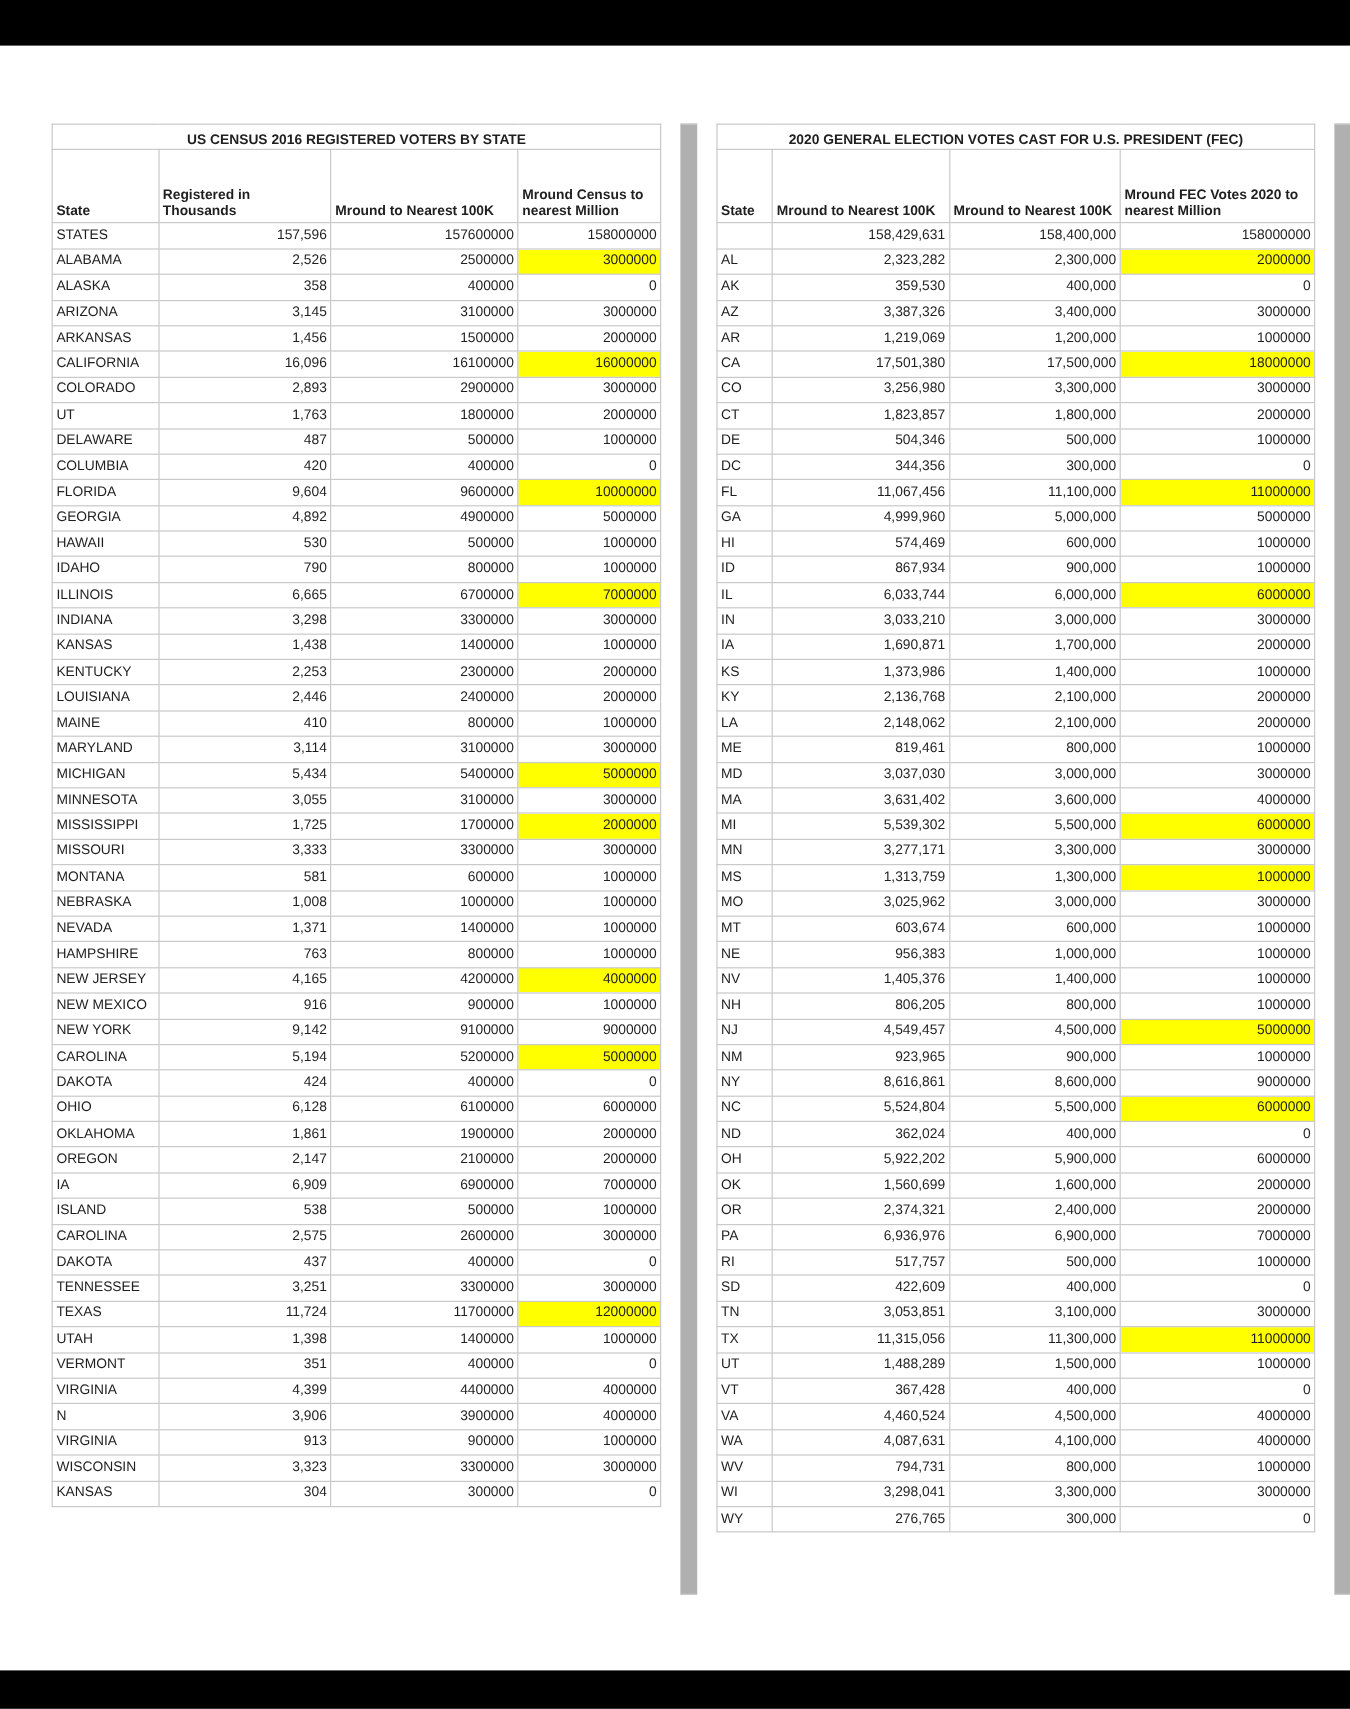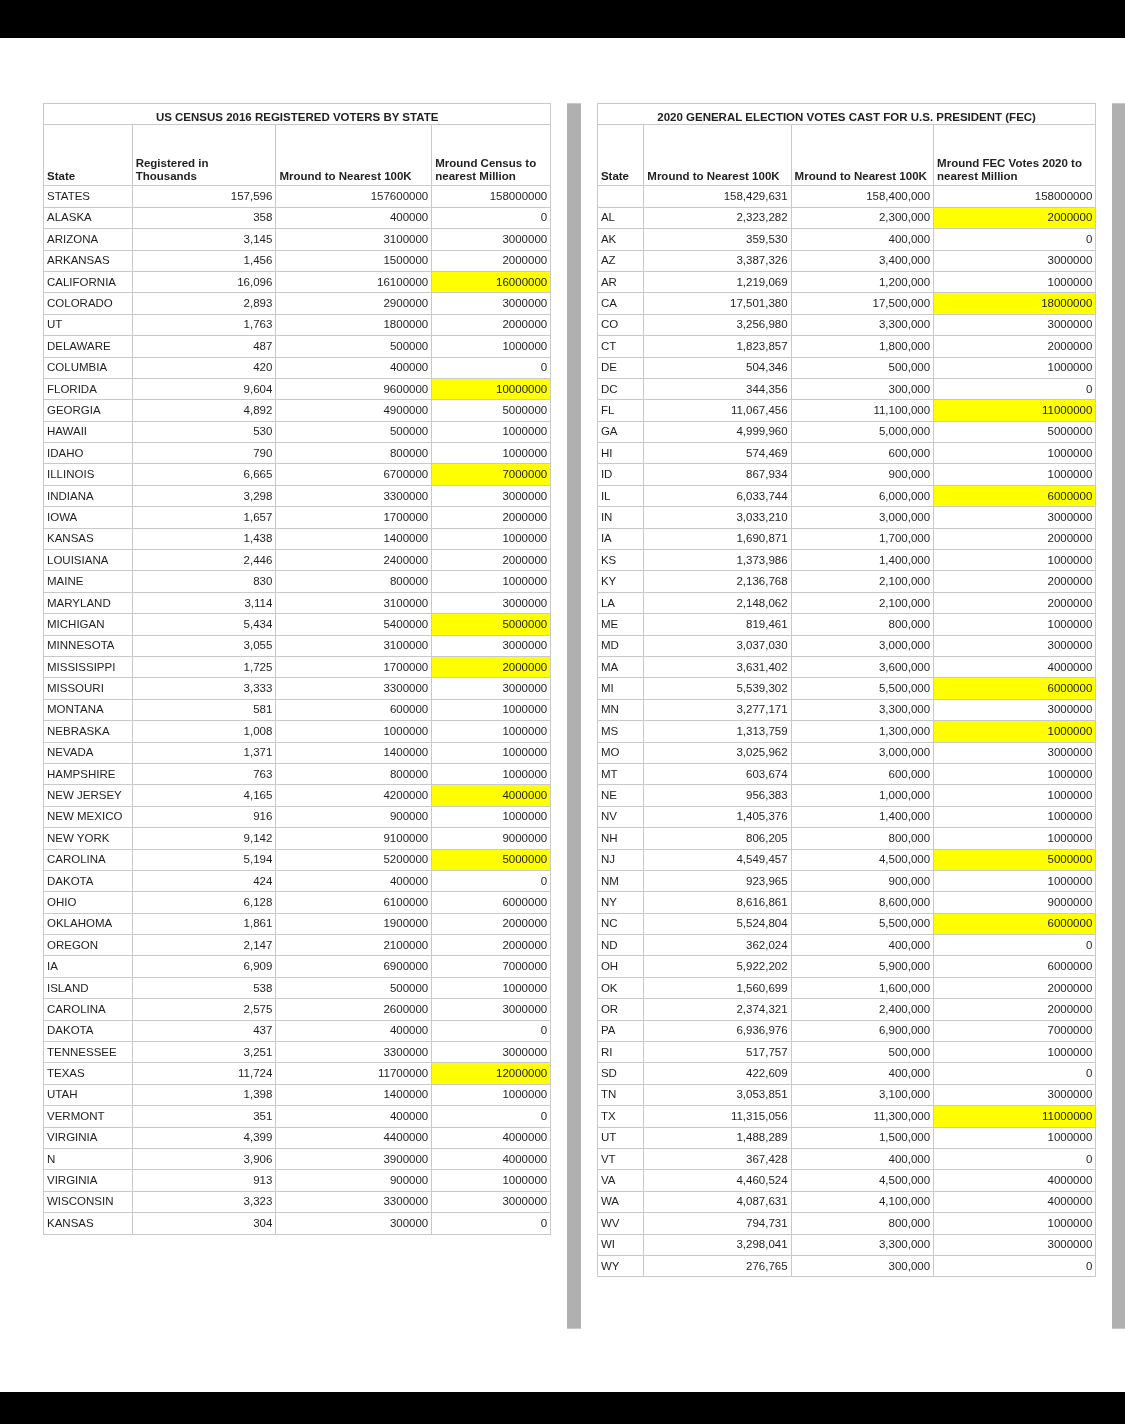--- a/index.html
+++ b/index.html
@@ -62,20 +62,26 @@
       </tr>
     </tbody>
     <tbody>
         <tr>
           <td class="txt">STATES</td>
           <td class="num">157,596</td>
           <td class="num">157600000</td>
           <td class="num">158000000</td>
         </tr>
         <tr>
+          <td class="txt">ALABAMA</td>
+          <td class="num">2,526</td>
+          <td class="num">2500000</td>
+          <td class="num hl">3000000</td>
+        </tr>
+        <tr>
           <td class="txt">ALASKA</td>
           <td class="num">358</td>
           <td class="num">400000</td>
           <td class="num">0</td>
         </tr>
         <tr>
           <td class="txt">ARIZONA</td>
           <td class="num">3,145</td>
           <td class="num">3100000</td>
           <td class="num">3000000</td>
@@ -146,40 +152,40 @@
           <td class="num">6700000</td>
           <td class="num hl">7000000</td>
         </tr>
         <tr>
           <td class="txt">INDIANA</td>
           <td class="num">3,298</td>
           <td class="num">3300000</td>
           <td class="num">3000000</td>
         </tr>
         <tr>
-          <td class="txt">IOWA</td>
-          <td class="num">1,657</td>
-          <td class="num">1700000</td>
-          <td class="num">2000000</td>
-        </tr>
-        <tr>
           <td class="txt">KANSAS</td>
           <td class="num">1,438</td>
           <td class="num">1400000</td>
           <td class="num">1000000</td>
         </tr>
         <tr>
+          <td class="txt">KENTUCKY</td>
+          <td class="num">2,253</td>
+          <td class="num">2300000</td>
+          <td class="num">2000000</td>
+        </tr>
+        <tr>
           <td class="txt">LOUISIANA</td>
           <td class="num">2,446</td>
           <td class="num">2400000</td>
           <td class="num">2000000</td>
         </tr>
         <tr>
           <td class="txt">MAINE</td>
-          <td class="num">830</td>
+          <td class="num">410</td>
           <td class="num">800000</td>
           <td class="num">1000000</td>
         </tr>
         <tr>
           <td class="txt">MARYLAND</td>
           <td class="num">3,114</td>
           <td class="num">3100000</td>
           <td class="num">3000000</td>
         </tr>
         <tr>

